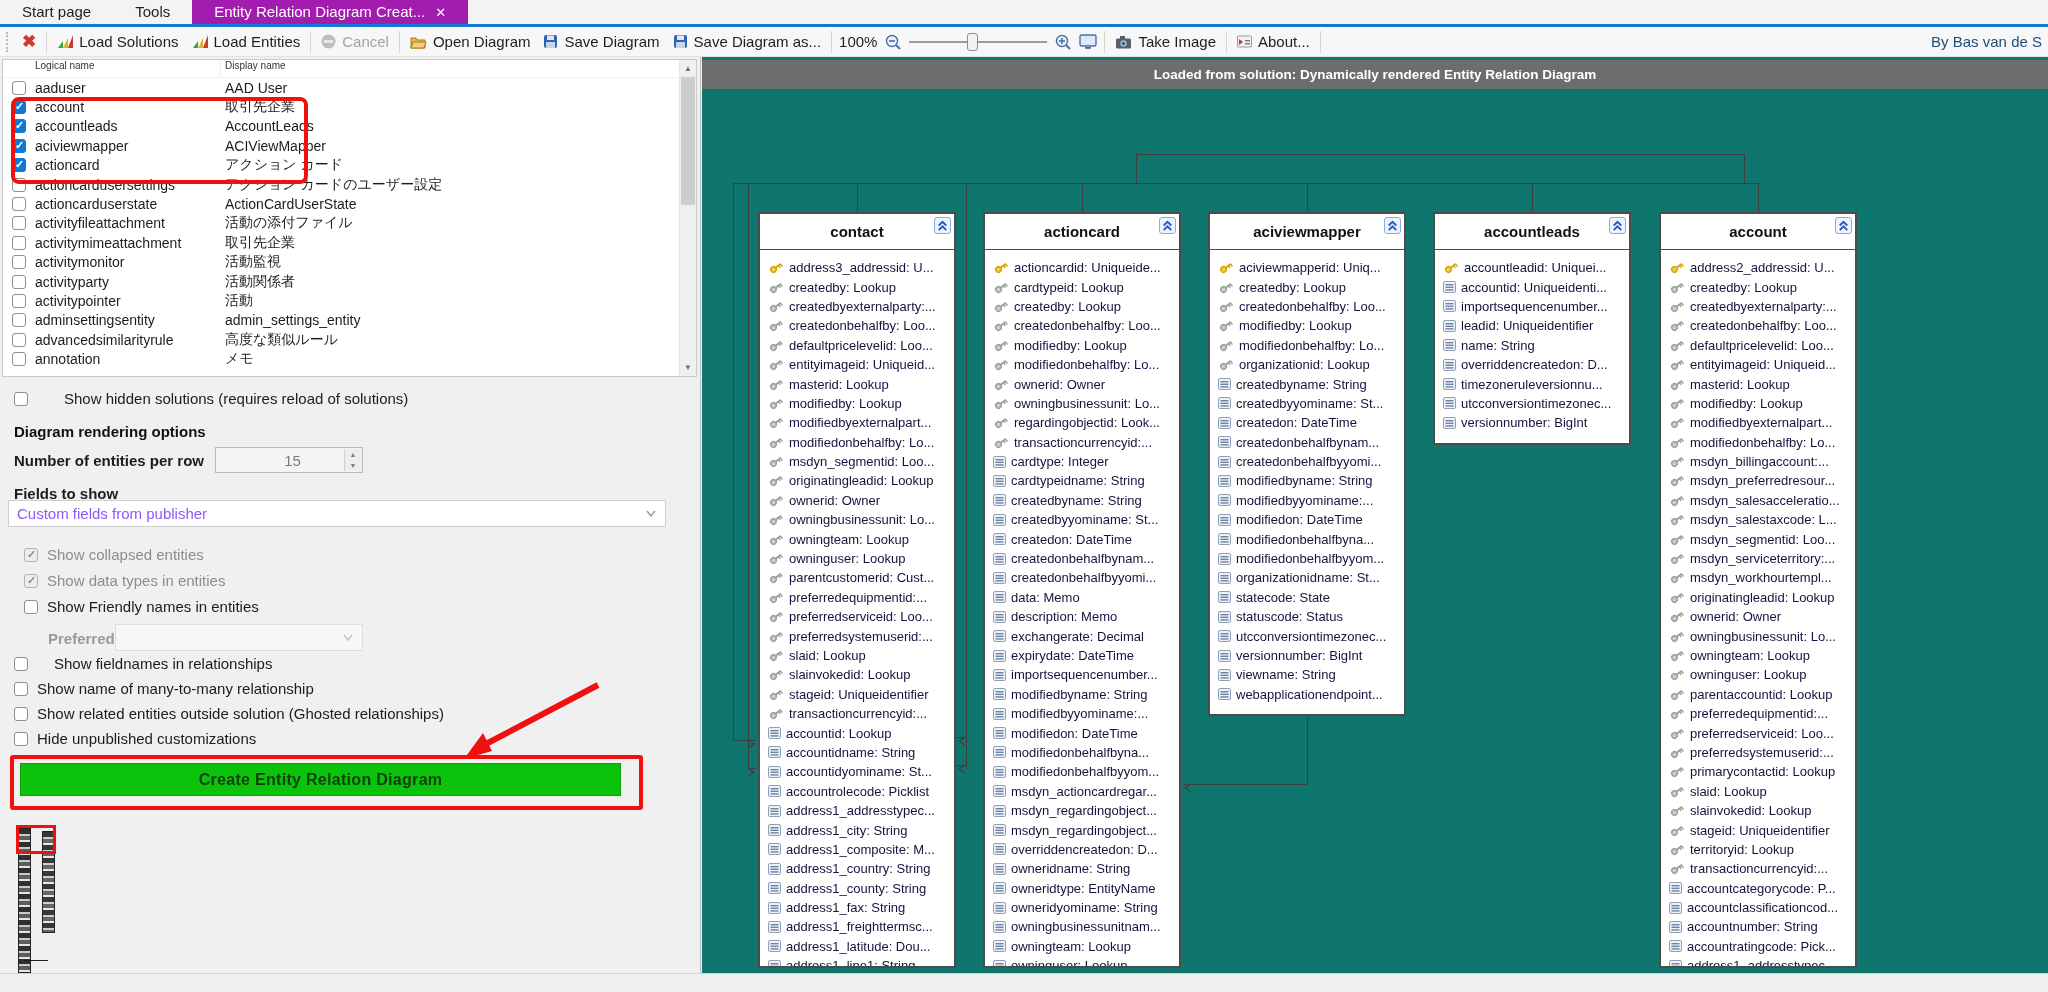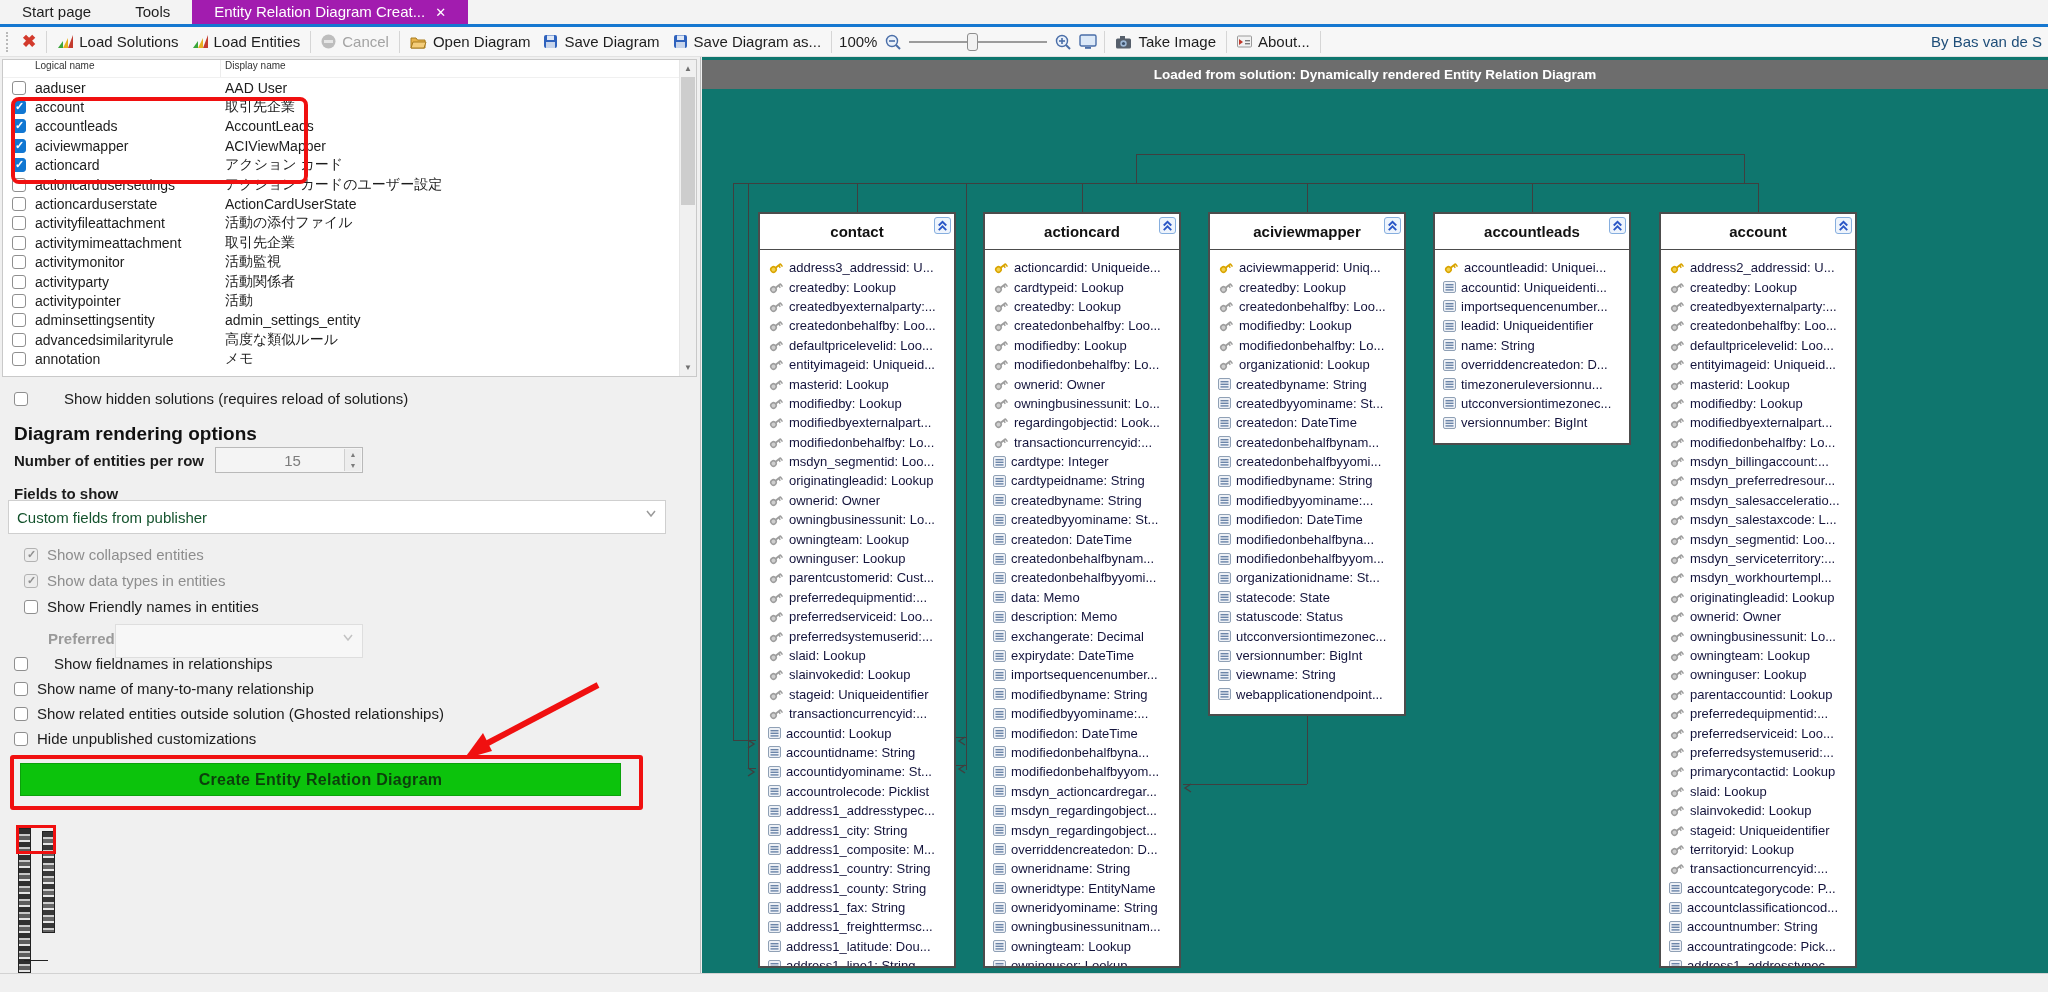--- a/index.html
+++ b/index.html
@@ -41,25 +41,25 @@
   .cb.checked.dis{background:#ededed;border-color:#b2b2b2;}
   .cb.checked.dis::after{color:#909090;}
   .vscroll{position:absolute;top:0;right:0;bottom:0;width:17px;background:#f0f0f0;border-left:1px solid #e6e6e6;}
   .vscroll .up,.vscroll .down{position:absolute;left:0;right:0;height:17px;color:#6f6f6f;font-size:8px;text-align:center;line-height:17px;}
   .vscroll .down{bottom:0;}
   .vscroll .thumb{position:absolute;left:1px;right:1px;top:17px;height:128px;background:#cdcdcd;}
 
   .optlabel{position:absolute;font-size:15px;color:#1c1c1c;white-space:nowrap;font-weight:bold;}
   .optlabel.gray{color:#9a9a9a;}
   .optrow{position:absolute;display:flex;align-items:center;gap:9px;font-size:15px;color:#1c1c1c;white-space:nowrap;}
-  .sectitle{position:absolute;font-size:19px;font-weight:bold;color:#111;}
+  .sectitle{position:absolute;font-size:15px;font-weight:bold;color:#111;}
   .spin{position:absolute;width:148px;height:26px;background:#f4f4f4;border:1px solid #b9b9b9;color:#7c7c7c;font-size:15px;display:flex;align-items:center;padding-left:7px;}
   .spin .btns{position:absolute;right:1px;top:1px;bottom:1px;width:17px;border-left:1px solid #cfcfcf;display:flex;flex-direction:column;}
   .spin .btns span{flex:1;font-size:7px;color:#7c7c7c;text-align:center;line-height:11px;background:#ededed;}
-  .combo{position:absolute;height:34px;background:#fff;border:1px solid #cfcfcf;font-size:15px;color:#14532d;display:flex;align-items:center;padding-left:8px;}
+  .combo{position:absolute;height:27px;background:#fff;border:1px solid #cfcfcf;font-size:15px;color:#8b5cf6;display:flex;align-items:center;padding-left:8px;}
   .combo .chev{position:absolute;right:9px;top:9px;width:10px;height:7px;}
   .greenbtn{position:absolute;left:20px;top:706px;width:601px;height:33px;background:#0cc30c;border:1px solid #0ba10b;color:#0c3f0c;font-weight:bold;font-size:16px;display:flex;align-items:center;justify-content:center;letter-spacing:.3px;}
   .redbox-list{position:absolute;left:11px;top:40px;width:297px;height:87px;border:4px solid #f01010;border-radius:8px;pointer-events:none;}
   .redbox-btn{position:absolute;left:10px;top:698px;width:633px;height:55px;border:4px solid #f01010;border-radius:3px;pointer-events:none;}
   .minimap{position:absolute;left:18px;top:771px;width:44px;height:145px;}
   .minimap .colA{position:absolute;left:0;top:0;width:13px;height:145px;background:repeating-linear-gradient(to bottom,#2f2f2f 0 5px,#c9c9c9 5px 7px,#5d5d5d 7px 11px,#e4e4e4 11px 13px);border:1px solid #222;}
   .minimap .colB{position:absolute;left:24px;top:3px;width:13px;height:102px;background:repeating-linear-gradient(to bottom,#383838 0 5px,#d0d0d0 5px 7px,#666 7px 11px,#e8e8e8 11px 13px);border:1px solid #222;}
   .minimap .link{position:absolute;left:6px;top:132px;width:24px;height:1px;background:#222;}
   .redbox-mini{position:absolute;left:16px;top:768px;width:40px;height:29px;border:3px solid #f01010;pointer-events:none;}
 

